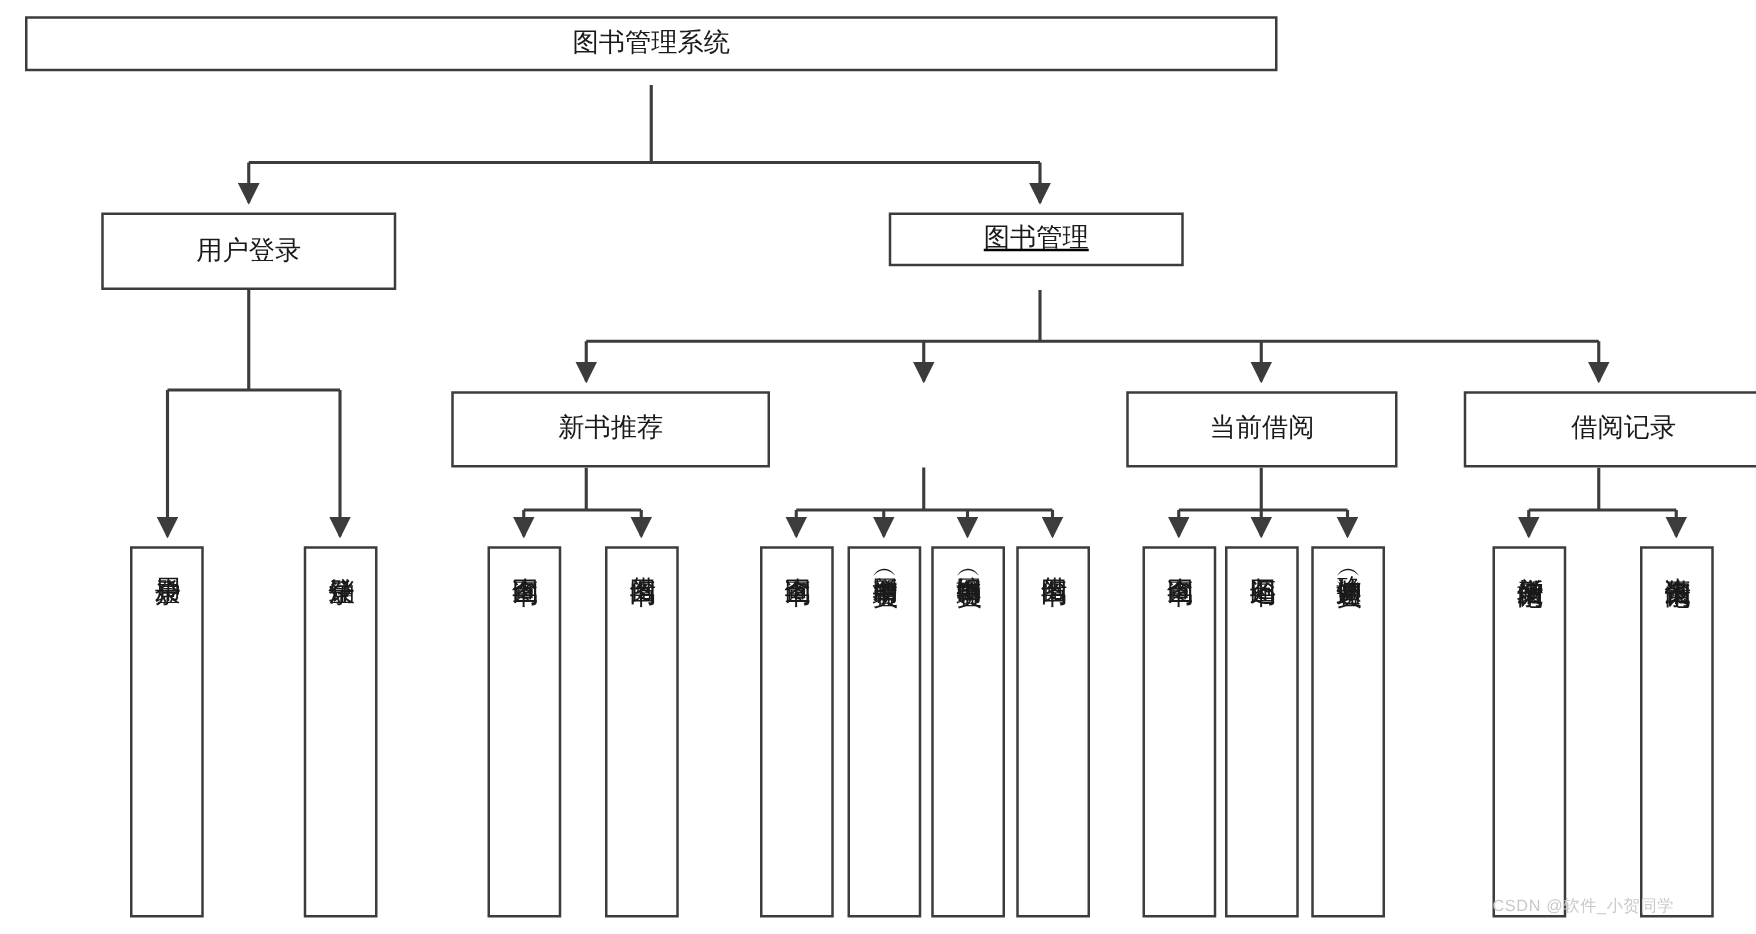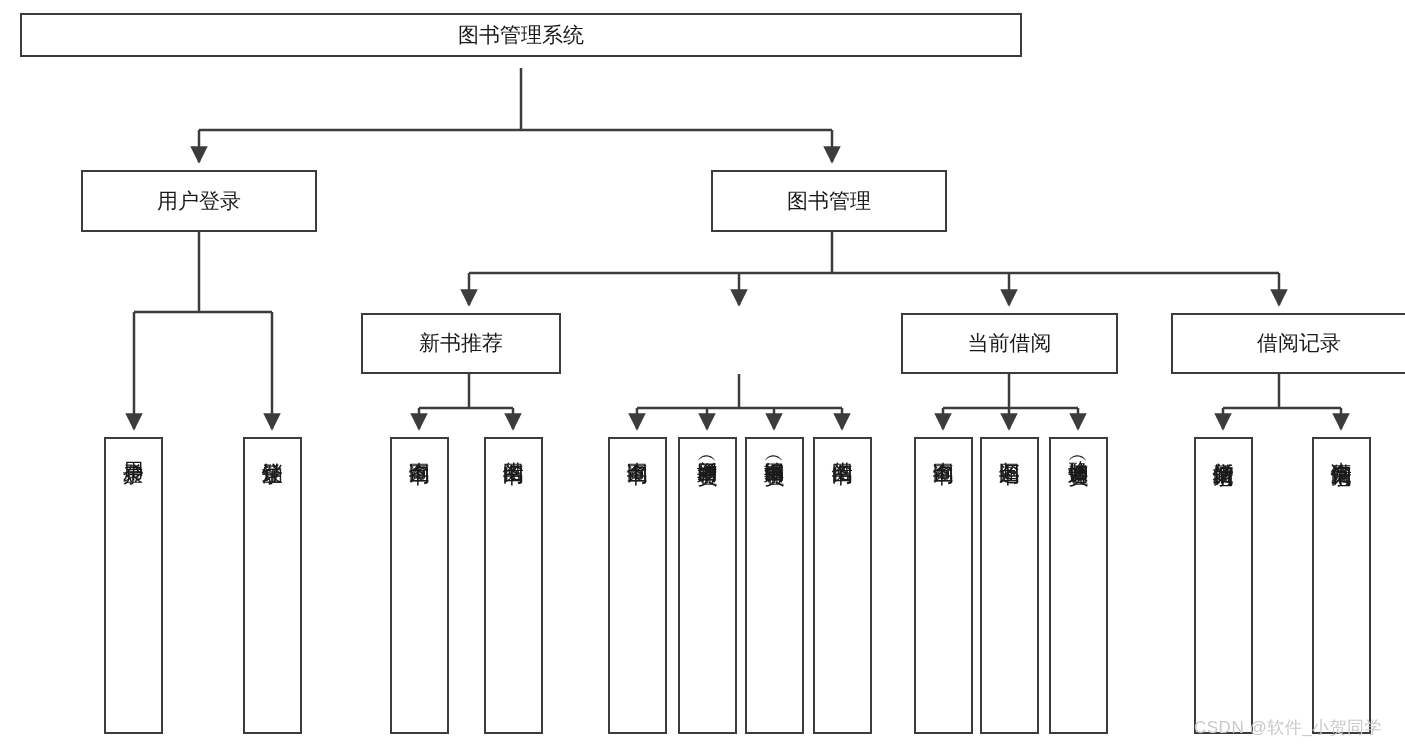--- a/index.html
+++ b/index.html
@@ -11,21 +11,21 @@
             border:2.5px solid #3c3c3c;display:flex;align-items:center;
             justify-content:center;}
   .node-label{color:#1a1a1a;font-size:21px;line-height:1.05;white-space:nowrap;}
   .leaf-box{position:absolute;box-sizing:border-box;background:#ffffff;
             border:2.5px solid #3c3c3c;display:flex;align-items:flex-start;
             justify-content:center;padding-top:6px;}
   .leaf-label{color:#1a1a1a;font-size:21px;line-height:1.12;
               writing-mode:vertical-rl;text-orientation:upright;
               white-space:nowrap;letter-spacing:1px;}
   .leaf-box.tall .leaf-label{font-size:20px;}
-  .watermark{position:absolute;color:#c9c9c9;font-size:17px;
+  .watermark{position:absolute;color:#c9c9c9;font-size:13px;
              letter-spacing:.5px;white-space:nowrap;}
 </style>
 </head>
 <body>
 
 <div id="canvas">
 
   <svg width="1405" height="747">
     <defs>
       <marker id="arrow" viewBox="0 0 10 10" refX="9" refY="5" markerWidth="7" markerHeight="7" orient="auto-start-reverse">
@@ -82,25 +82,25 @@
     </g>
   </svg>
 
   <div class="node-box" style="left:20px;top:13px;width:1002px;height:44px;">
     <span class="node-label">图书管理系统</span>
   </div>
 
   <div class="node-box" style="left:81px;top:170px;width:236px;height:62px;">
     <span class="node-label">用户登录</span>
   </div>
-  <div class="node-box" style="left:711px;top:170px;width:236px;height:62px;">
+  <div class="node-box" style="left:711px;top:170px;width:236px;height:43px;text-decoration:underline;">
     <span class="node-label">图书管理</span>
   </div>
 
-  <div class="node-box" style="left:361px;top:313px;width:200px;height:61px;">
+  <div class="node-box" style="left:361px;top:313px;width:255px;height:61px;">
     <span class="node-label">新书推荐</span>
   </div>
   <div class="node-box" style="left:901px;top:313px;width:217px;height:61px;">
     <span class="node-label">当前借阅</span>
   </div>
   <div class="node-box" style="left:1171px;top:313px;width:256px;height:61px;">
     <span class="node-label">借阅记录</span>
   </div>
 
   <div class="leaf-box" style="left:104px;top:437px;width:59px;height:297px;">

